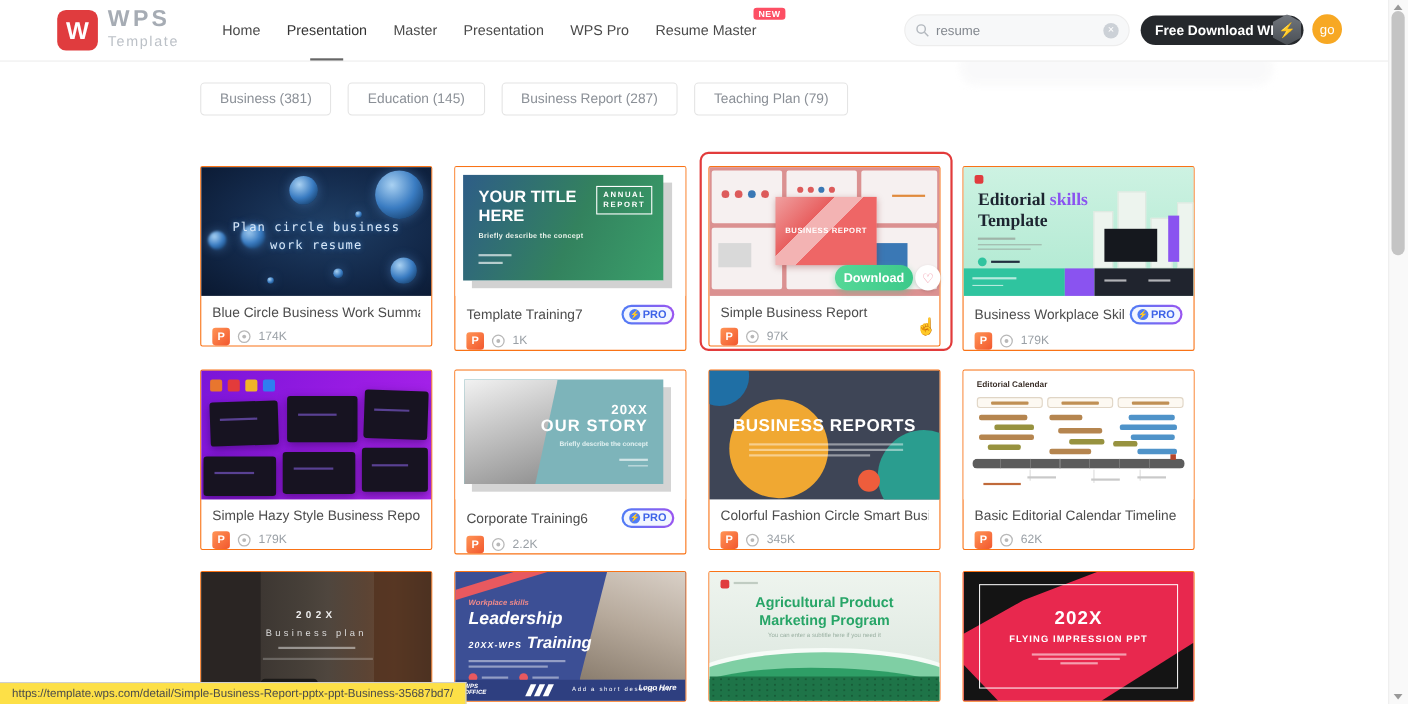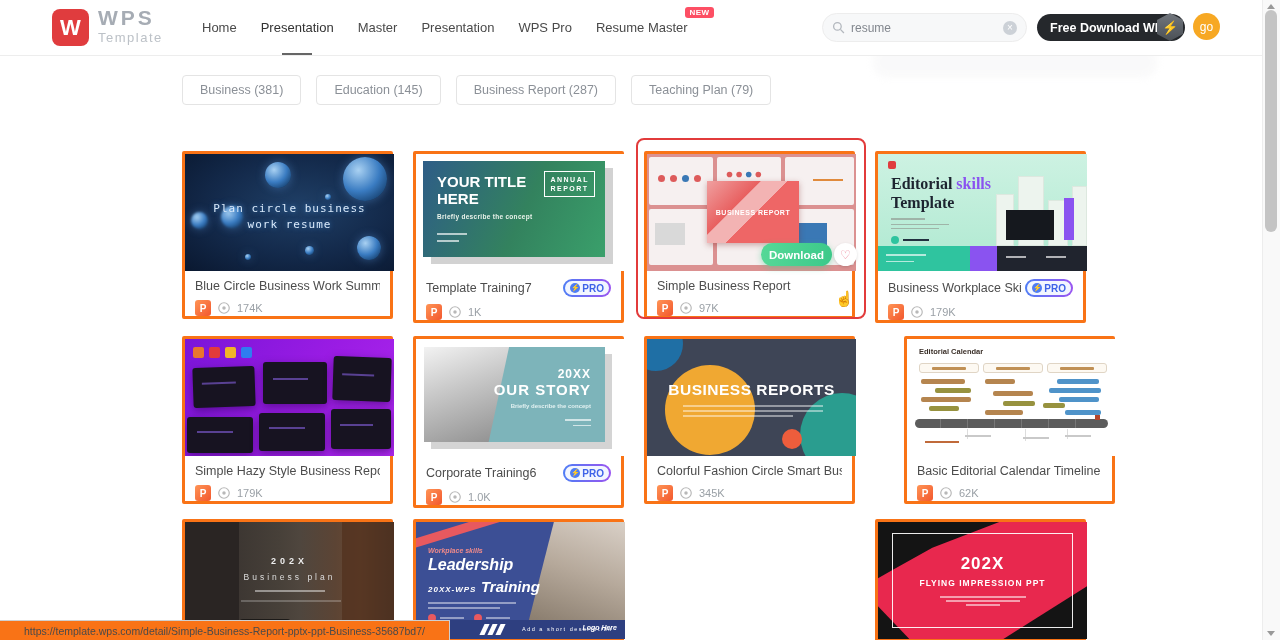--- a/index.html
+++ b/index.html
@@ -30,21 +30,21 @@
     color:#fff;font-size:13px;cursor:pointer}
   .avatar{position:absolute;left:1193px;top:13px;width:27px;height:27px;border-radius:50%;background:#f7a823;color:#fff;
     font-size:12px;display:flex;align-items:center;justify-content:center;cursor:pointer}
   .ghost{position:absolute;left:872px;top:46px;width:286px;height:32px;background:#f5f5f6;border-radius:16px;opacity:.5;filter:blur(3px);z-index:5}
   
   .filters{position:absolute;left:182px;top:75px;display:flex;gap:15px;z-index:2}
   .chip{height:30px;padding:0 17px;border:1px solid #e4e4e4;border-radius:4px;display:flex;align-items:center;
     font-size:12.5px;color:#8b9097;background:#fff;cursor:pointer;box-sizing:border-box}
   
   .grid{position:absolute;left:182px;top:151px;width:904px;height:489px}
-  .card{position:absolute;width:211px;background:#fff;border:3px solid #f97316;border-radius:2px;box-sizing:border-box;cursor:pointer}
+  .card{position:absolute;width:211px;background:#fff;border:1px solid #f97316;border-radius:2px;box-sizing:border-box;cursor:pointer}
   .thumb{position:relative;width:209px;height:117px;overflow:hidden;background:#eee}
   .info{padding:8px 10px 0}
   .title-row{display:flex;align-items:center}
   .c-title{font-size:12.5px;color:#4c4c4c;white-space:nowrap;overflow:hidden;flex:1}
   .meta{display:flex;align-items:center;gap:6px;margin-top:7px}
   .p-badge{width:16px;height:16px;border-radius:3px;background:linear-gradient(135deg,#ff9455,#f2572e);color:#fff;
     font-size:10px;font-weight:bold;display:flex;align-items:center;justify-content:center;flex:none}
   .views{font-size:11px;color:#9aa0a6}
   .pro{display:inline-flex;padding:2px;border-radius:10px;background:linear-gradient(90deg,#4f7df5,#9a55f0);flex:none;margin-left:4px}
   .pro-in{display:flex;align-items:center;gap:2px;background:#f2f6ff;border-radius:8px;padding:0 5px;height:14px;
@@ -162,22 +162,22 @@
   .t12{background:#e8284e}
   .bk{position:absolute;left:0;top:0;width:100%;height:100%;background:#141414}
   .bk1{clip-path:polygon(0 0,58% 0,26% 22%,8% 40%,0 48%)}
   .bk2{clip-path:polygon(100% 55%,100% 100%,60% 100%)}
   .bk3{clip-path:polygon(0 72%,15% 100%,0 100%)}
   .frame{position:absolute;left:14px;right:14px;top:11px;bottom:11px;border:1px solid rgba(255,255,255,.92)}
   .t12 .y{position:absolute;left:0;width:100%;top:32px;text-align:center;font-size:17px;font-weight:900;color:#fff;letter-spacing:1px}
   .t12 .l{position:absolute;left:0;width:100%;top:56px;text-align:center;font-size:8.5px;font-weight:800;color:#fff;letter-spacing:1px}
   .t12 .pl{position:absolute;background:rgba(255,255,255,.55);height:1.5px}
   
-  .statusbar{position:absolute;left:0;bottom:0;height:19px;background:#f97316;border:1px solid #cfcfcf;border-left:none;border-bottom:none;
-    display:flex;align-items:center;padding:0 24px;font-size:10.5px;color:#4a4a4a;z-index:9;white-space:nowrap}
+  .statusbar{position:absolute;left:0;bottom:0;height:19px;background:#fde047;border:1px solid #cfcfcf;border-left:none;border-bottom:none;
+    display:flex;align-items:center;padding:0 11px;font-size:10.5px;color:#4a4a4a;z-index:9;white-space:nowrap}
   .scrollbar{position:absolute;right:0;top:0;width:17px;height:640px;background:#f9f9f9;border-left:1px solid #ededed;z-index:10}
   .sb-thumb{position:absolute;top:10px;left:2px;width:12px;height:222px;background:#c4c4c4;border-radius:6px;cursor:pointer}
   .sb-up{position:absolute;top:4px;left:4px;width:0;height:0;border-left:4px solid transparent;border-right:4px solid transparent;
     border-bottom:5px solid #999;cursor:pointer}
   .sb-down{position:absolute;bottom:4px;left:4px;width:0;height:0;border-left:4px solid transparent;border-right:4px solid transparent;
     border-top:5px solid #999;cursor:pointer}
   svg{display:block}
 </style>
 </head>
 <body>
@@ -439,21 +439,21 @@
           <span>PRO</span>
             </span>
           </span>
       </div>
       <div class="meta">
         <span class="p-badge">P</span>
         <svg width="14" height="14" viewBox="0 0 24 24">
           <circle cx="12" cy="12" r="9" fill="none" stroke="#b8b8b8" stroke-width="2"></circle>
             <circle cx="12" cy="12" r="3" fill="#b8b8b8"></circle>
         </svg>
-        <span class="views">1.0K</span>
+        <span class="views">2.2K</span>
       </div>
     </div>
   </div>
 
   <div class="card" style="left:462px;top:185px">
     <div class="thumb t7">
       <div class="cir" style="left:-18px;top:-22px;width:54px;height:54px;background:#1f6fa5"></div>
       <div class="cir" style="left:18px;top:26px;width:90px;height:90px;background:#f0a832"></div>
       <div class="cir" style="right:-28px;top:54px;width:84px;height:84px;background:#2a9d8f"></div>
       <div class="cir" style="right:54px;top:90px;width:20px;height:20px;background:#ee5d3c"></div>
@@ -470,21 +470,21 @@
         <span class="p-badge">P</span>
         <svg width="14" height="14" viewBox="0 0 24 24">
           <circle cx="12" cy="12" r="9" fill="none" stroke="#b8b8b8" stroke-width="2"></circle>
             <circle cx="12" cy="12" r="3" fill="#b8b8b8"></circle>
         </svg>
         <span class="views">345K</span>
       </div>
     </div>
   </div>
 
-  <div class="card" style="left:722px;top:185px">
+  <div class="card" style="left:693px;top:185px">
     <div class="thumb t8">
       <div class="heading">Editorial Calendar</div>
       <div class="cal-col" style="left:12px;width:60px">
           <i></i>
         </div>
       <div class="cal-col" style="left:76px;width:60px">
           <i></i>
         </div>
       <div class="cal-col" style="left:140px;width:60px">
           <i></i>
@@ -564,20 +564,35 @@
         </div>
         <div class="chev" style="left:66px"></div>
         <div class="chev" style="left:74px"></div>
         <div class="chev" style="left:82px"></div>
         <div class="desc">Add a short description</div>
         <div class="logo">Logo Here</div>
       </div>
     </div>
   </div>
 
+  <div class="card" style="left:462px;top:368px">
+    <div class="thumb t11">
+      <div class="minilogo"></div>
+      <div class="tinyline" style="left:22px;top:9px;width:22px;background:#c0ccc2"></div>
+      <div class="a1">
+        <span>Agricultural Product</span><br>
+        <span>Marketing Program</span>
+      </div>
+      <div class="sub">You can enter a subtitle here if you need it</div>
+      <div class="whiteband"></div>
+      <div class="hill1"></div>
+      <div class="hill2"></div>
+      <div class="field"></div>
+    </div>
+  </div>
 
   <div class="card" style="left:693px;top:368px">
     <div class="thumb t12">
       <div class="bk bk1"></div>
       <div class="bk bk2"></div>
       <div class="bk bk3"></div>
       <div class="frame"></div>
       <div class="y">202X</div>
       <div class="l">FLYING IMPRESSION PPT</div>
       <div class="pl" style="left:62px;top:74px;width:86px"></div>

